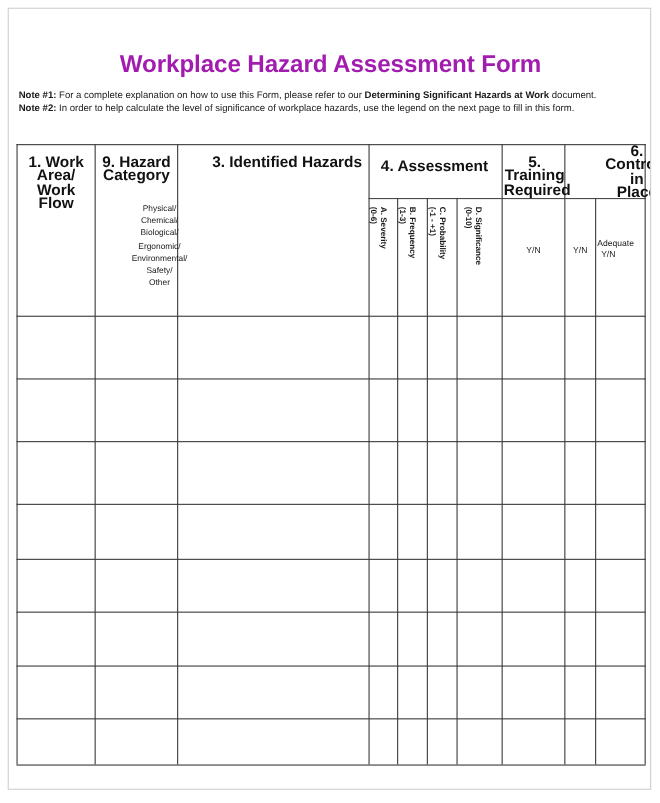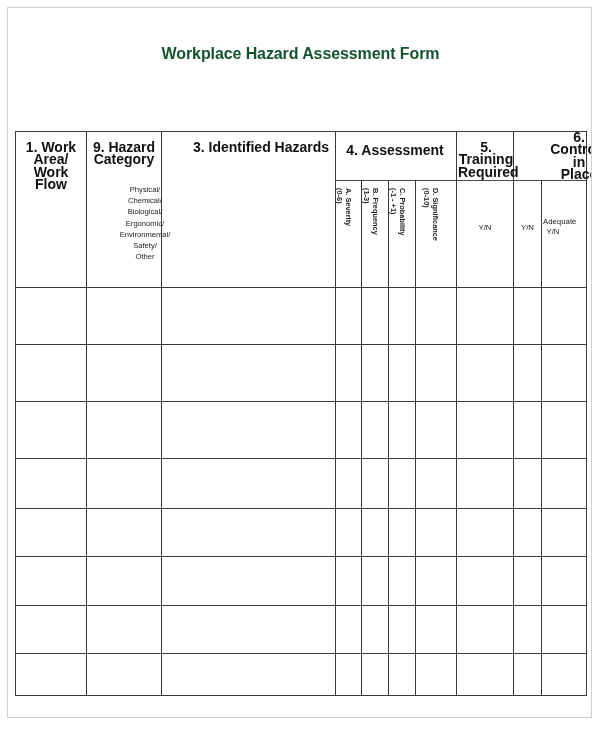--- a/index.html
+++ b/index.html
@@ -27,24 +27,24 @@
     overflow: hidden;
   }
 
   
   .title {
     position: absolute;
     left: 0;
     top: 37px;
     width: 585px;
     text-align: center;
-    font-size: 16px;
+    font-size: 22px;
     font-weight: bold;
     letter-spacing: -0.1px;
-    color: #14532d;
+    color: #a21caf;
   }
 
   
   .notes {
     position: absolute;
     left: 9px;
     top: 72px;
     width: 570px;
   }
   .note {
@@ -121,20 +121,26 @@
   .rot .l2 { display: block; font-weight: bold; }
 </style>
 </head>
 <body>
 
 <div class="page">
 
   <div class="title">Workplace Hazard Assessment Form</div>
 
   <div class="notes">
+    <div class="note">
+      <b>Note #1:</b><span> For a complete explanation on how to use this Form, please refer to our </span><b>Determining Significant Hazards at Work</b><span> document.</span>
+    </div>
+    <div class="note">
+      <b>Note #2:</b><span> In order to help calculate the level of significance of workplace hazards, use the legend on the next page to fill in this form.</span>
+    </div>
   </div>
 
   <div class="tbl">
 
     <div class="hr" style="top:0px;"></div>
     <div class="hr" style="top:156px;"></div>
     <div class="hr" style="top:213px;"></div>
     <div class="hr" style="top:270px;"></div>
     <div class="hr" style="top:327px;"></div>
     <div class="hr" style="top:377px;"></div>

